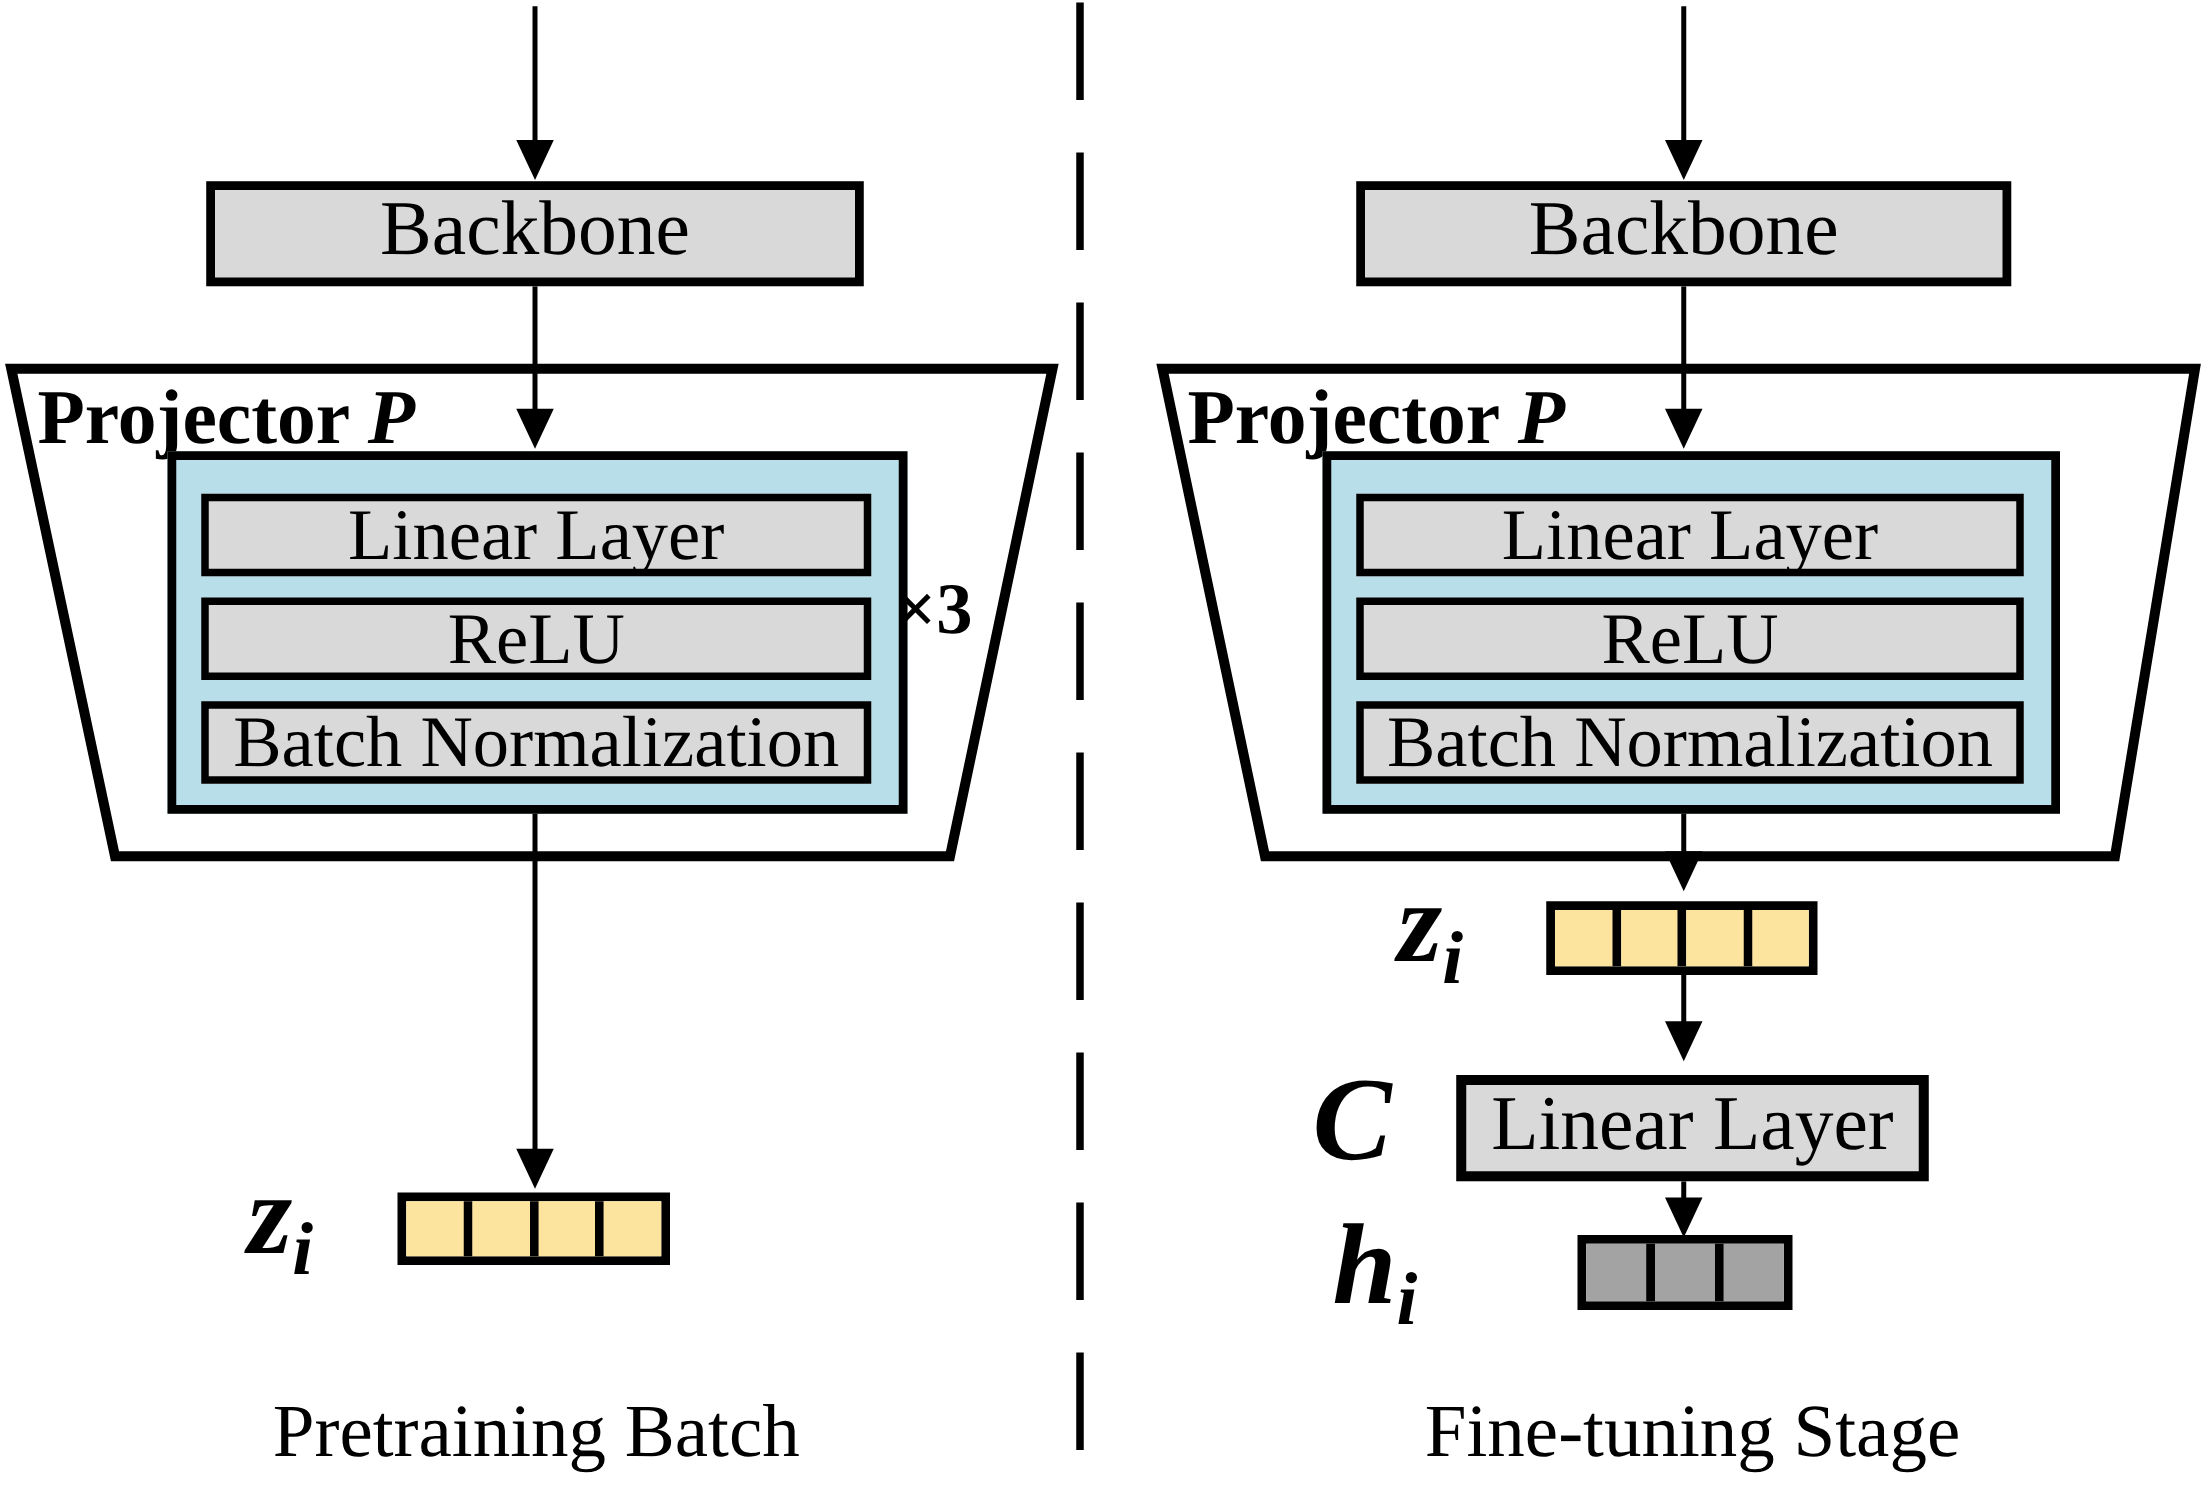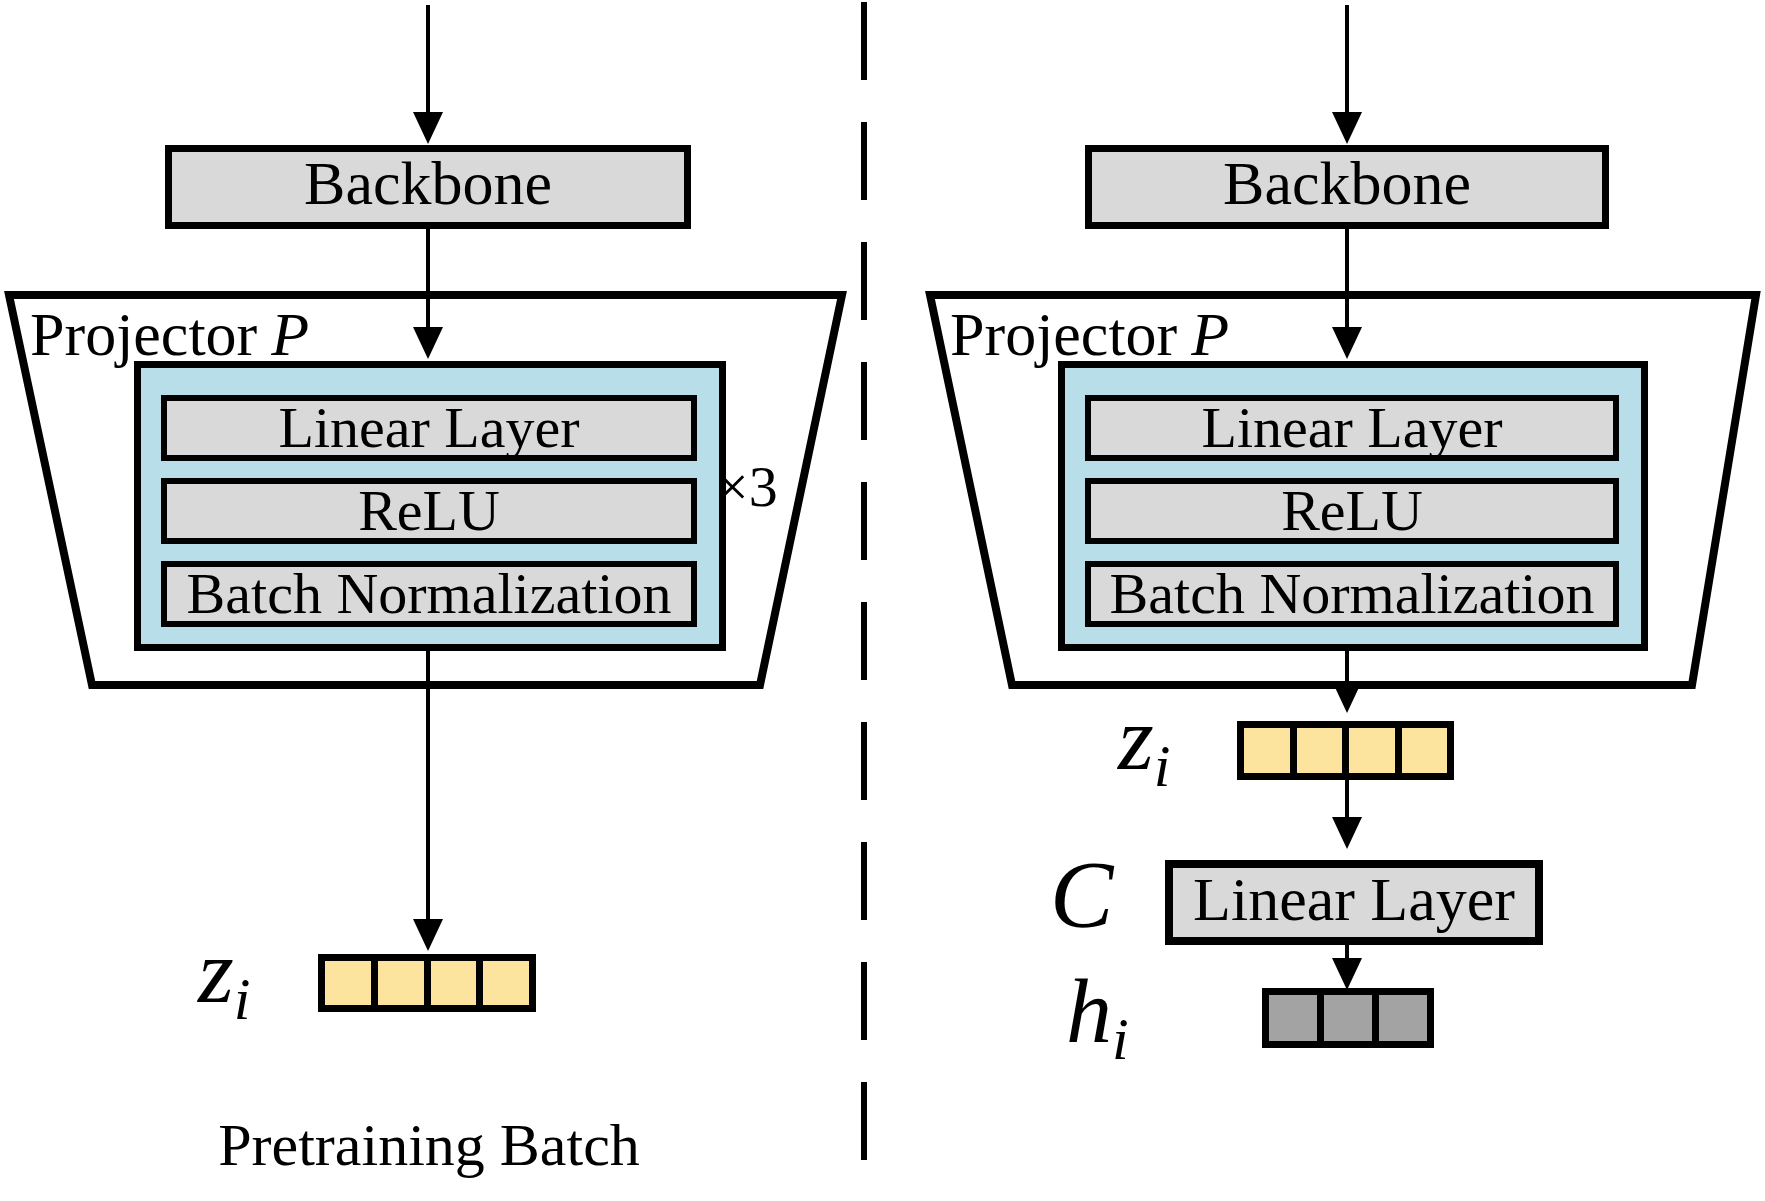--- a/index.html
+++ b/index.html
@@ -42,21 +42,21 @@
   }
   .vector{
     position:absolute;box-sizing:border-box;
     border:7px solid var(--stroke);
     display:flex;
   }
   .vector .cell{flex:1;border-right:7px solid var(--stroke);}
   .vector .cell:last-child{border-right:none;}
   .vec-z .cell{background:var(--z-fill);}
   .vec-h .cell{background:var(--h-fill);}
-  .label{position:absolute;line-height:1;white-space:nowrap;}
+  .label{position:absolute;line-height:1;white-space:nowrap;font-weight:bold;}
   .proj-label{font-size:62px;}
   .proj-label .sym{font-style:italic;margin-left:14px;}
   .times-label{font-size:58px;}
   .mvar{font-size:92px;font-style:italic;}
   .msub{font-size:60px;font-style:italic;position:relative;top:0.28em;}
   .cvar{font-size:95px;font-style:italic;}
   .caption{
     position:absolute;top:1112px;width:700px;
     transform:translateX(-50%);
     text-align:center;font-size:60px;line-height:1.1;white-space:nowrap;
@@ -184,14 +184,15 @@
   <div class="label" style="left:1066px;top:965px;">
     <span class="mvar">h</span><span class="msub">i</span>
   </div>
 
   <div class="vector vec-h" style="left:1262px;top:988px;width:172px;height:60px;">
     <div class="cell"></div>
   <div class="cell"></div>
       <div class="cell"></div>
     </div>
 
+  <div class="caption" style="left:1354px;">Fine-tuning Stage</div>
 
 </div>
 
 </body></html>

